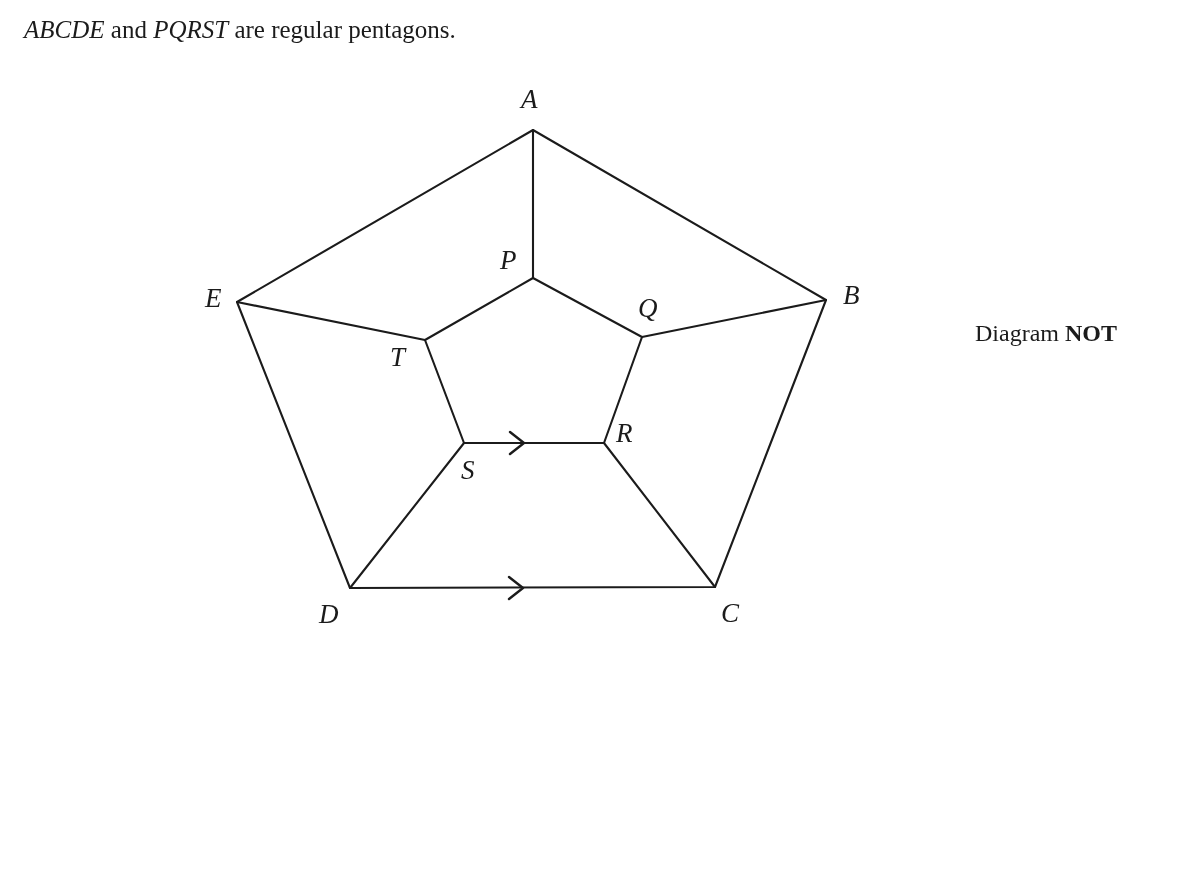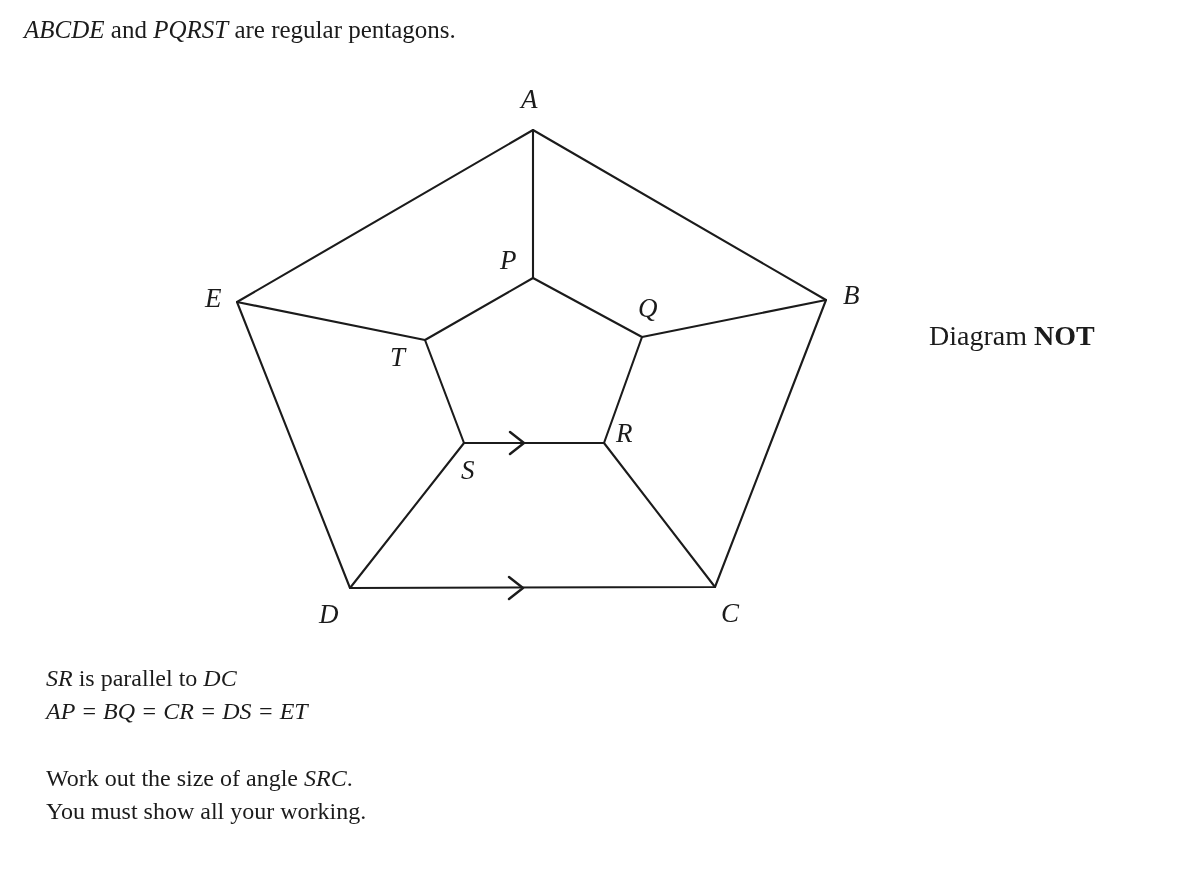--- a/index.html
+++ b/index.html
@@ -29,23 +29,23 @@
     left: 24px;
     top: 14px;
     font-size: 25px;
     line-height: 1.3;
     white-space: nowrap;
   }
   .it { font-style: italic; }
 
   .note {
     position: absolute;
-    left: 929px;
+    left: 975px;
     top: 316px;
-    font-size: 28px;
+    font-size: 24px;
     line-height: 1.42;
     white-space: nowrap;
   }
   .note b { font-weight: bold; }
 
   .given {
     position: absolute;
     left: 46px;
     top: 662px;
     font-size: 24px;
@@ -134,17 +134,15 @@
         <text class="vlabel" x="205" y="247">E</text>
         <text class="vlabel" x="500" y="209">P</text>
         <text class="vlabel" x="638" y="257">Q</text>
         <text class="vlabel" x="616" y="382">R</text>
         <text class="vlabel" x="461" y="419">S</text>
         <text class="vlabel" x="390" y="306">T</text>
       </g>
     </svg>
   </div>
 
-  <div class="given"><span class="it">SR</span><span> is parallel to </span><span class="it">DC</span><br><span class="it">AP = BQ = CR = DS = ET</span></div>
 
-  <div class="task"><span>Work out the size of angle </span><span class="it">SRC</span><span>.</span><br><span>You must show all your working.</span></div>
 
 </div>
 
 </body></html>

